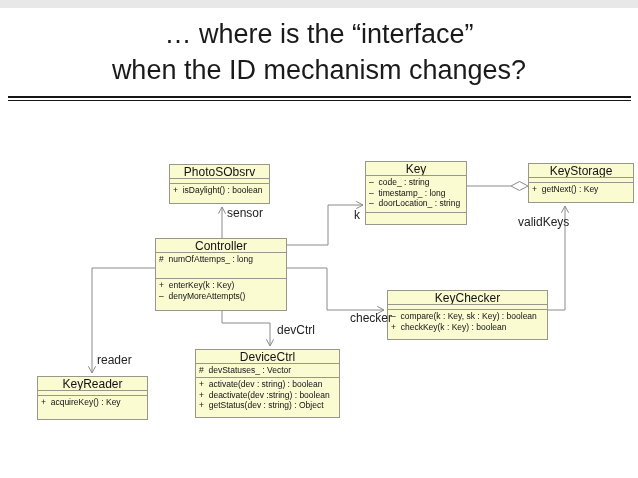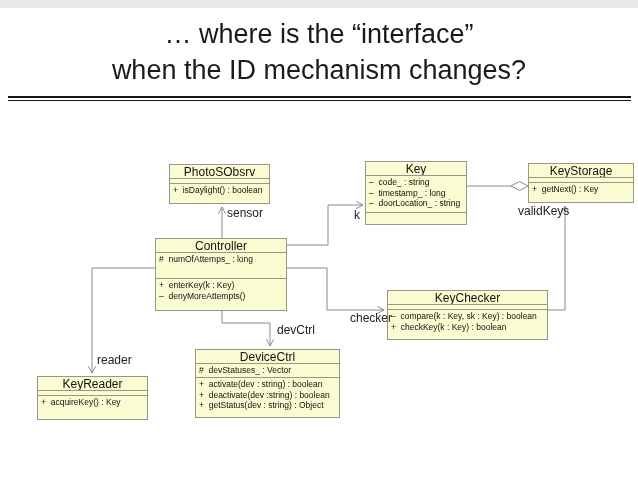--- a/index.html
+++ b/index.html
@@ -127,15 +127,15 @@
     <div class="c-methods">
       <div class="member">+  acquireKey() : Key</div>
     </div>
   </div>
 
   <div class="edge-label" style="left:227px;top:201px">sensor</div>
   <div class="edge-label" style="left:354px;top:203px">k</div>
   <div class="edge-label" style="left:350px;top:306px">checker</div>
   <div class="edge-label" style="left:277px;top:318px">devCtrl</div>
   <div class="edge-label" style="left:97px;top:348px">reader</div>
-  <div class="edge-label" style="left:518px;top:199px">validKeys</div>
+  <div class="edge-label" style="left:518px;top:210px">validKeys</div>
 
 </div>
 
 </body></html>

